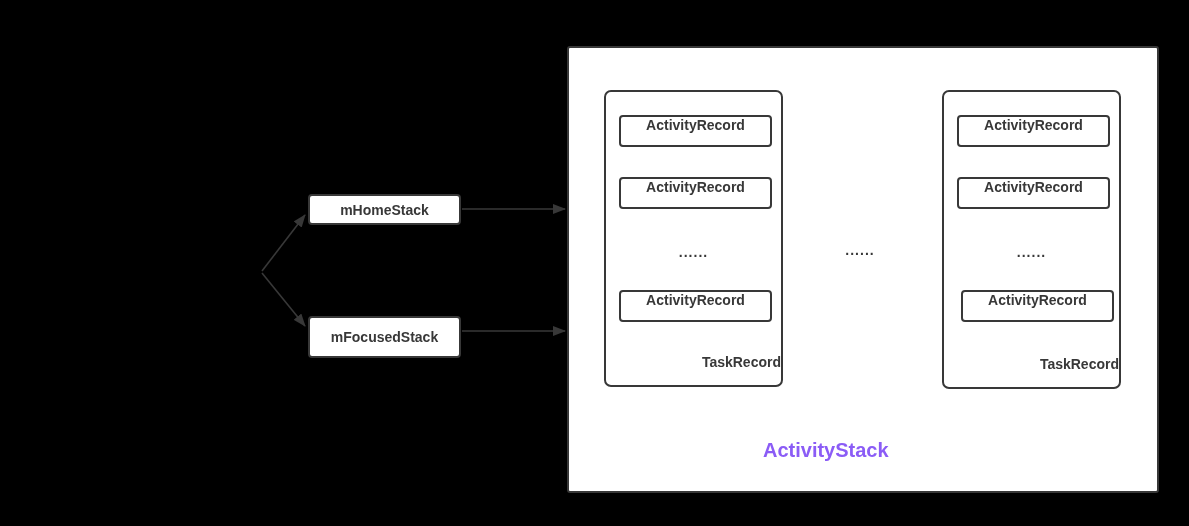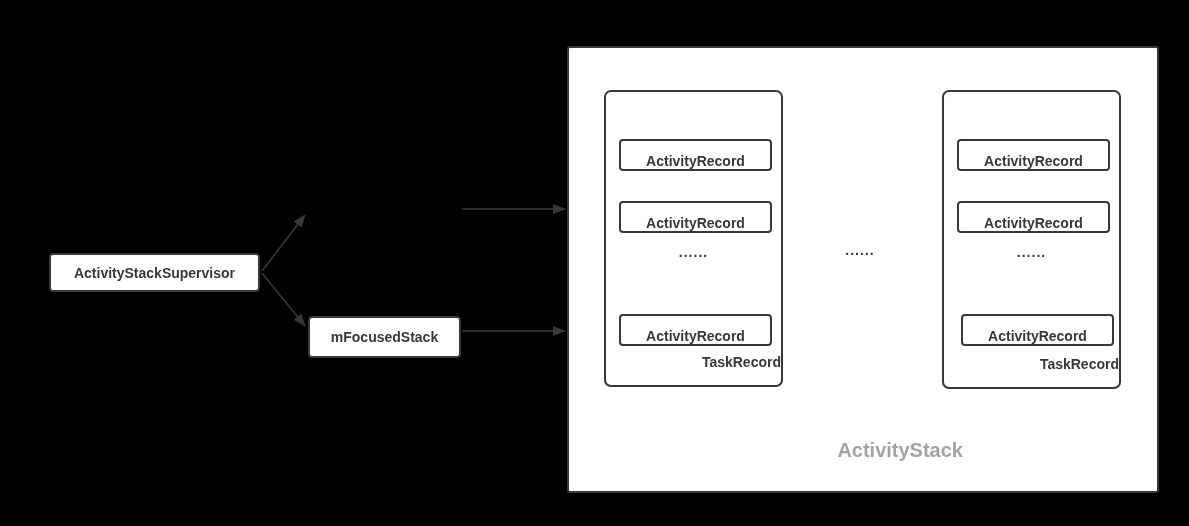--- a/index.html
+++ b/index.html
@@ -59,23 +59,22 @@
     left: 13px;
     width: 153px;
     height: 32px;
     background: #ffffff;
     border: 2px solid #383838;
     border-radius: 4px;
     color: #383838;
     font-weight: bold;
     font-size: 14px;
     display: flex;
-    align-items: flex-end;
+    align-items: flex-start;
     justify-content: center;
-    margin-top: 24px;
   }
   .ar-1 { top: 23px; }
   .ar-2 { top: 85px; }
   .ar-3 { top: 198px; }
   #task-record-right .ar-3 { left: 17px; }
 
   .tr-ellipsis {
     position: absolute;
     top: 150px;
     left: 0;
@@ -113,42 +112,42 @@
     font-size: 14px;
     letter-spacing: 1px;
   }
   #activity-stack-title {
     position: absolute;
     left: 763px;
     top: 436px;
     width: 200px;
     height: 28px;
     line-height: 28px;
-    text-align: right;
-    color: #a3a3a3;
+    text-align: left;
+    color: #8b5cf6;
     font-weight: bold;
     font-size: 20px;
   }
   #arrow-layer {
     position: absolute;
     left: 0; top: 0;
     width: 1189px;
     height: 526px;
     pointer-events: none;
   }
 </style>
 </head>
 <body>
 
 <div id="canvas">
 
-  <div id="supervisor-node" class="node small-node">
-    <span>ActivityStackSupervisor</span>
+
+  <div id="home-stack-node" class="node small-node">
+    <span>mHomeStack</span>
   </div>
-
 
   <div id="focused-stack-node" class="node small-node">
     <span>mFocusedStack</span>
   </div>
 
   <div id="activity-stack-container"></div>
 
   <div id="task-record-left" class="task-record">
     <div class="activity-record ar-1">
       <span>ActivityRecord</span>

